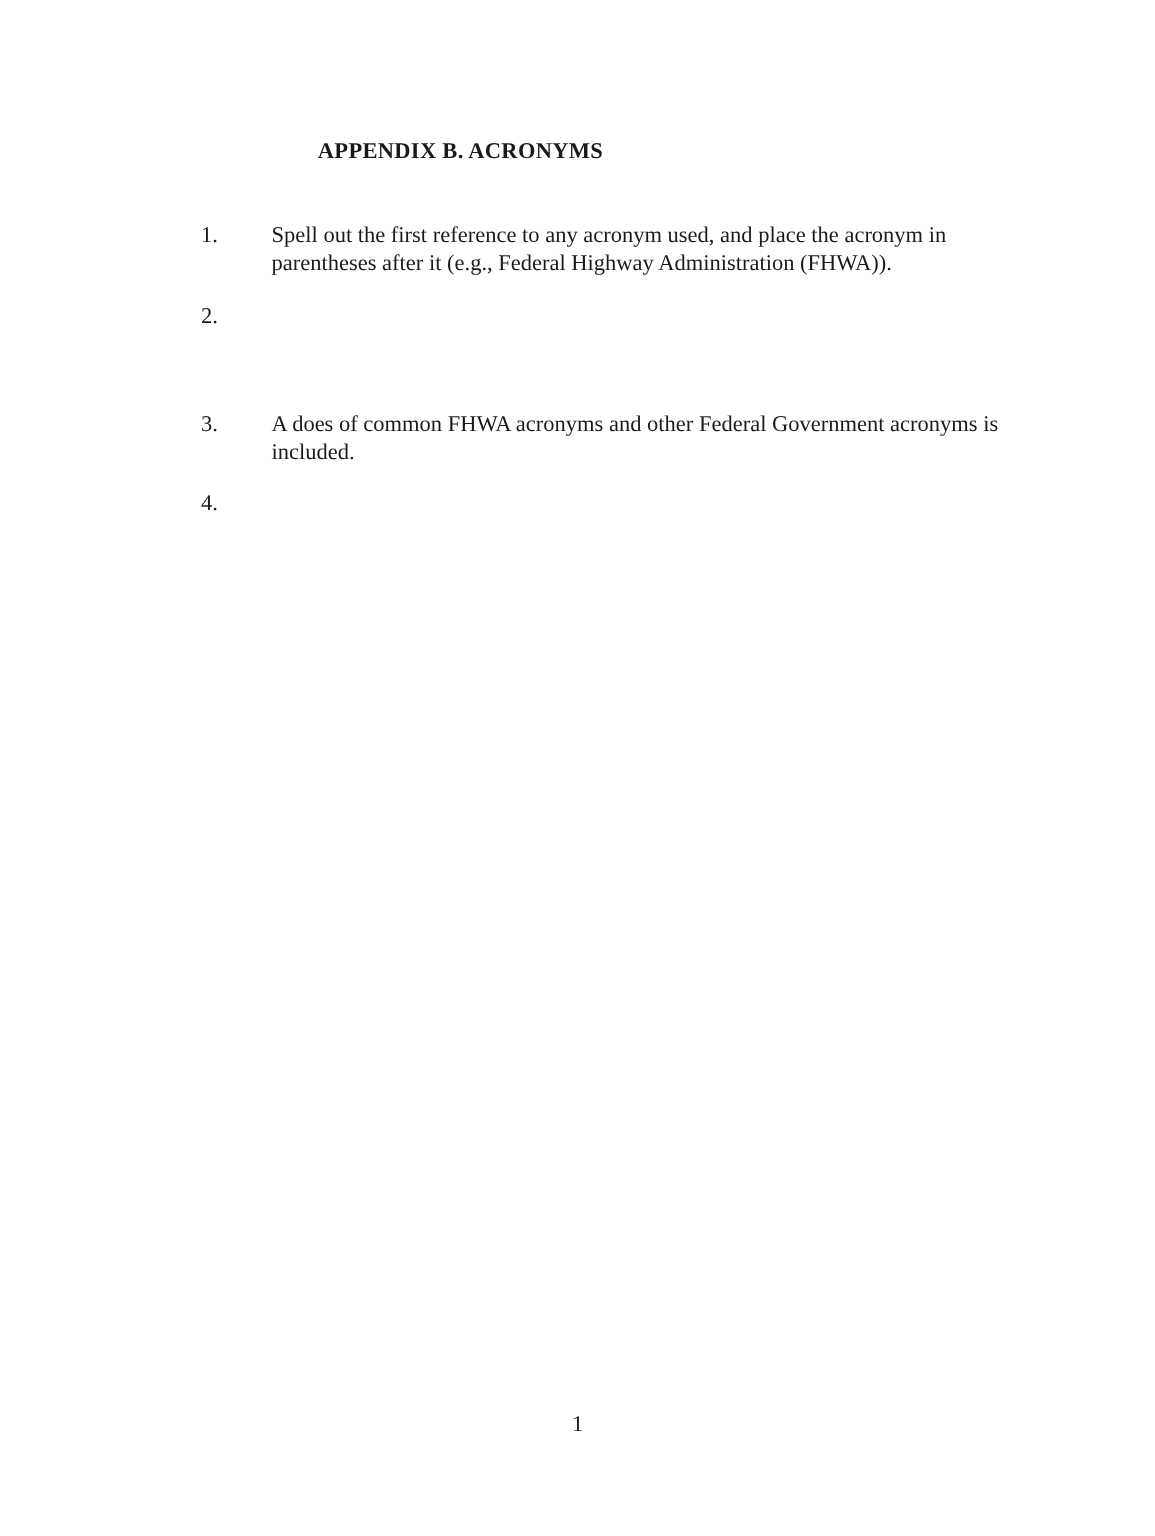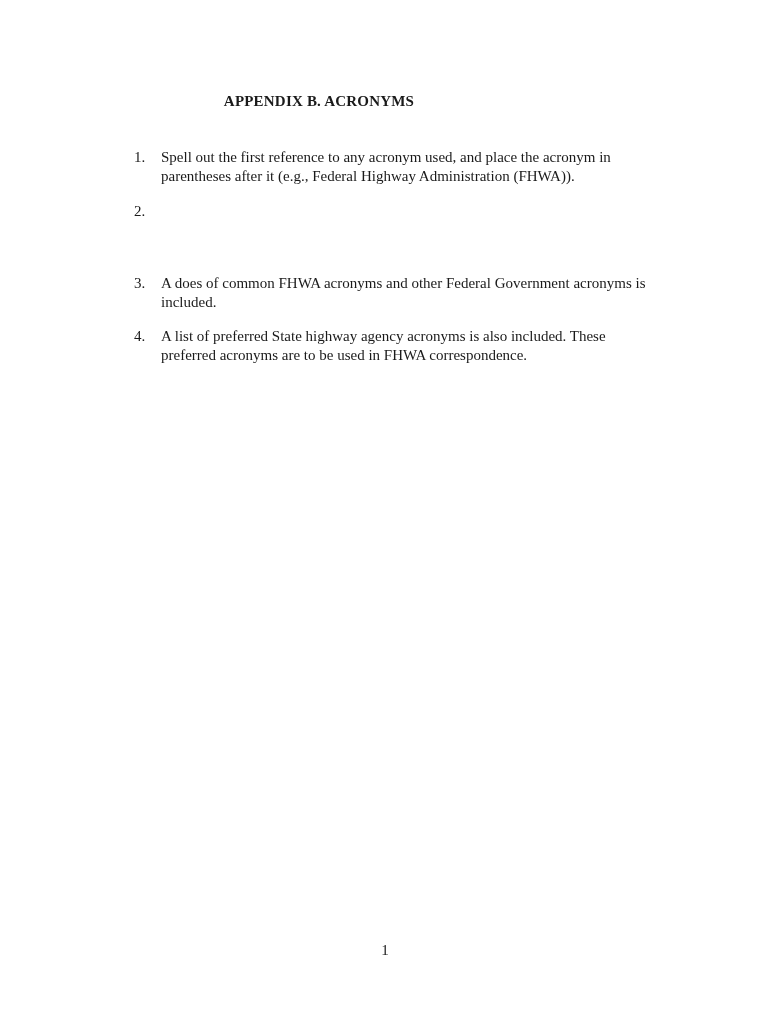--- a/index.html
+++ b/index.html
@@ -3,30 +3,30 @@
 <meta charset="utf-8">
 <style>
   html, body { margin: 0; padding: 0; }
   body {
     width: 770px; height: 1024px; background: #ffffff;
     position: relative; overflow: hidden;
     font-family: "Liberation Serif", "DejaVu Serif", serif;
     color: #1a1a1a;
   }
   .title {
-    position: absolute; top: 93px; left: 12px; width: 614px;
+    position: absolute; top: 93px; left: 0; width: 614px;
     text-align: center; font-weight: bold; font-size: 15px;
     letter-spacing: 0.2px;
   }
   .item {
     position: absolute; left: 134px; width: 560px;
     font-size: 15px; line-height: 19px;
   }
   .num { position: absolute; left: 0; top: 0; width: 40px; }
-  .text { margin-left: 27px; width: 500px; }
+  .text { margin-left: 47px; width: 500px; }
   .page-num {
     position: absolute; top: 942px; left: 0; width: 770px;
     text-align: center; font-size: 15px;
   }
 </style>
 </head>
 <body>
 
 <div>
   <div class="title">APPENDIX B.  ACRONYMS</div>
@@ -40,17 +40,16 @@
     <span class="num">2.</span>
   </div>
 
   <div class="item" style="top:274px;">
     <span class="num">3.</span>
     <div class="text">A does of common FHWA acronyms and other Federal Government acronyms is included.</div>
   </div>
 
   <div class="item" style="top:327px;">
     <span class="num">4.</span>
-    <div class="text">A list of preferred State highway agency acronyms is also included.  These preferred acronyms are to be used in FHWA correspondence.</div>
   </div>
 
   <div class="page-num">1</div>
 </div>
 
 </body></html>

